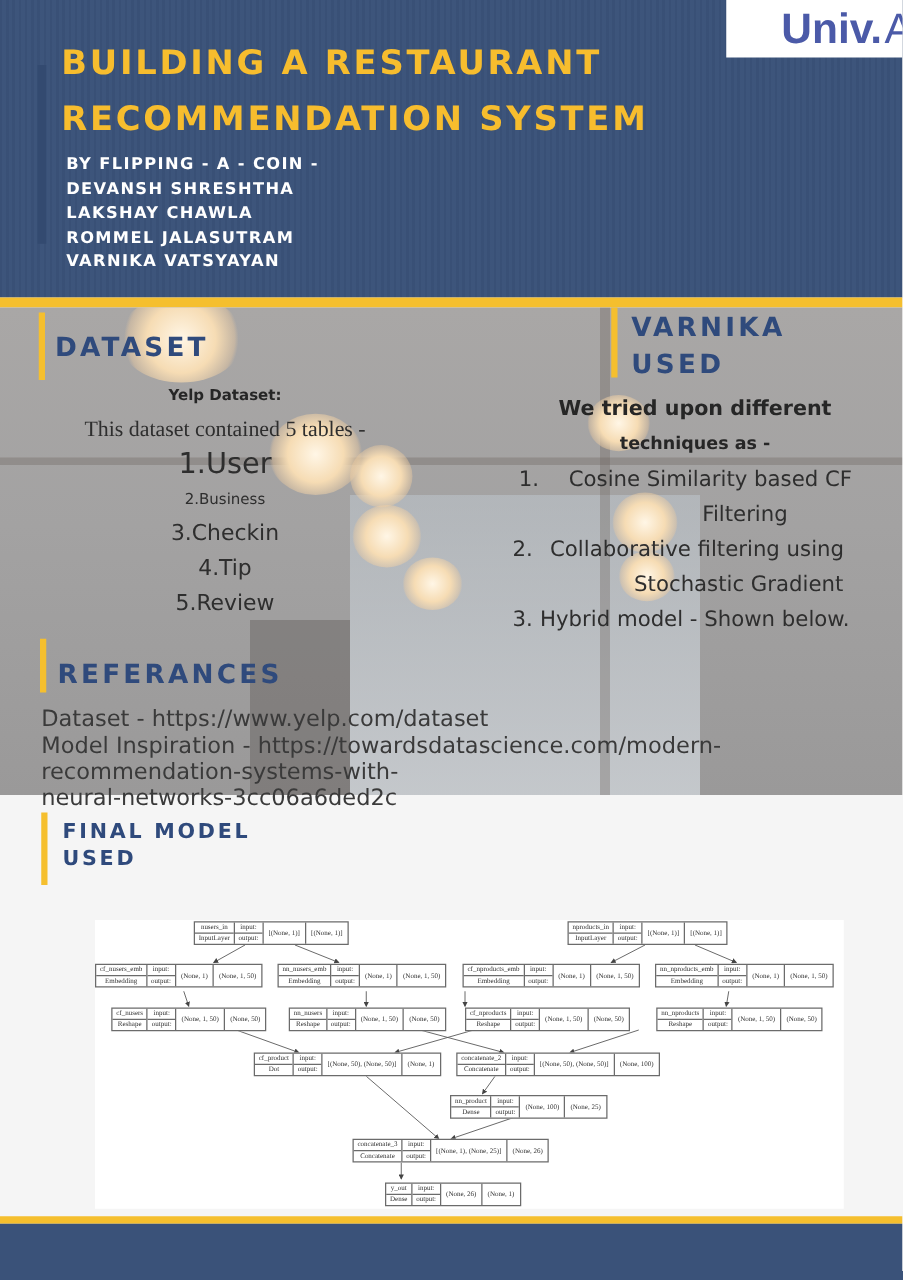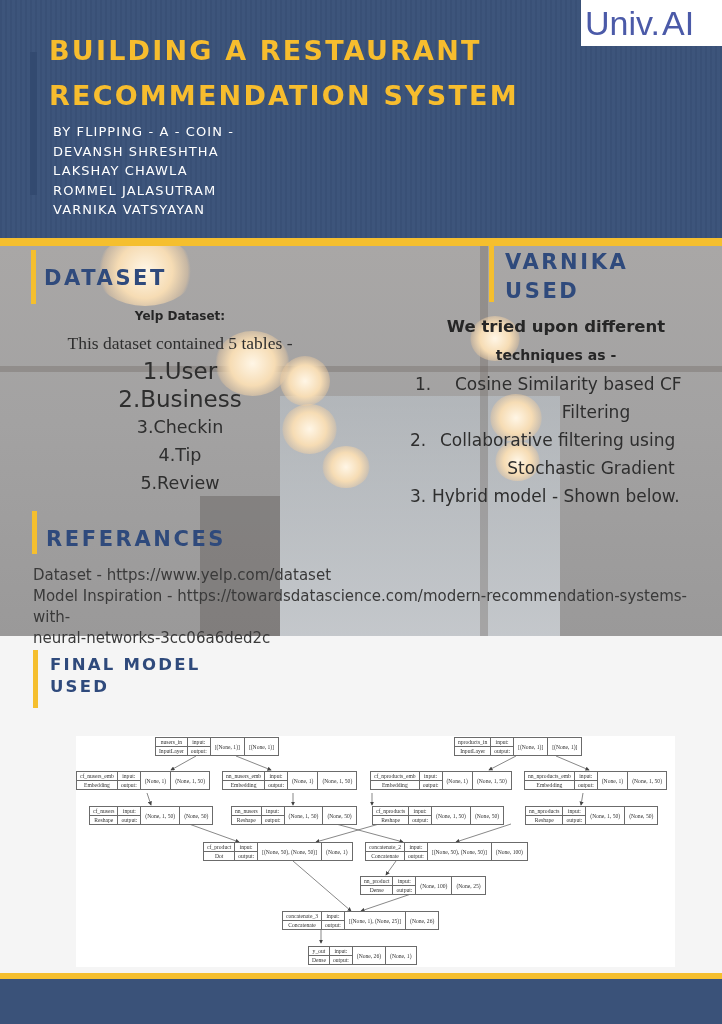--- a/index.html
+++ b/index.html
@@ -13,29 +13,29 @@
     background-image: repeating-linear-gradient(90deg, rgba(0,0,0,0.025) 0 2px, rgba(255,255,255,0.015) 2px 5px);
   }
   .header-bar { position: absolute; left: 30px; top: 52px; width: 7px; height: 143px; background: #334a70; }
   .title {
     position: absolute; left: 49px; top: 28px;
     color: #f7bd2e; font-family: "DejaVu Sans", sans-serif; font-weight: bold;
     font-size: 27px; line-height: 45px; letter-spacing: 2.2px;
   }
   .authors {
     position: absolute; left: 53px; top: 122px; color: #ffffff;
-    font-family: "DejaVu Sans", sans-serif; font-weight: normal;
+    font-family: "DejaVu Sans", sans-serif; font-weight: bold;
     font-size: 13px; line-height: 19.5px; letter-spacing: 1.1px;
   }
   .logo {
     position: absolute; left: 581px; top: 0; width: 141px; height: 46px;
     background: #ffffff; display: flex; align-items: center; padding-left: 4px;
     font-family: "Liberation Sans", sans-serif; font-size: 34px; color: #4b5aa8;
   }
-  .logo .b { font-weight: normal; }
+  .logo .b { font-weight: bold; margin-left: 40px; }
   .logo .l { font-weight: normal; margin-left: 2px; }
 
   .stripe { position: absolute; left: 0; width: 722px; height: 8px; background: #f5bf2e; }
 
   
   .photo {
     position: absolute; left: 0; top: 246px; width: 722px; height: 390px; overflow: hidden;
     background:
       radial-gradient(ellipse 110px 140px at 440px 560px, rgba(230,235,240,0.55), transparent 70%),
       linear-gradient(180deg, #a9a7a6 0%, #a3a2a2 45%, #9a9999 100%);
@@ -58,21 +58,21 @@
   .sec-head {
     position: absolute; color: #2f4a7c; font-family: "DejaVu Sans", sans-serif;
     font-weight: bold; font-size: 21px; letter-spacing: 2.6px; line-height: 29px;
   }
   .center-block { position: absolute; text-align: center; color: #2b2b2b; }
   .bold-sub { font-family: "DejaVu Sans", sans-serif; font-weight: bold; color: #262626; }
   .plain { font-family: "DejaVu Sans", sans-serif; font-weight: normal; color: #2e2e2e; }
 
   .refs {
     position: absolute; left: 33px; top: 565px; width: 680px;
-    font-family: "DejaVu Sans", sans-serif; font-size: 15px; line-height: 21px; color: #3a3a3a;
+    font-family: "DejaVu Sans", sans-serif; font-size: 18px; line-height: 21px; color: #3a3a3a;
   }
 
   
   .panel { position: absolute; left: 76px; top: 736px; width: 599px; height: 231px; background: #ffffff; }
   .node { position: absolute; display: flex; border: 1px solid #6b6b6b; background: #fff;
           font-family: "Liberation Serif", serif; font-size: 5.6px; color: #333; height: 19px; }
   .node .c { display: flex; flex-direction: column; border-right: 1px solid #6b6b6b; }
   .node .c:last-child { border-right: none; }
   .node .c span { flex: 1; display: flex; align-items: center; justify-content: center; padding: 0 3px; white-space: nowrap; }
   .node .c span + span { border-top: 1px solid #6b6b6b; }
@@ -122,21 +122,21 @@
   <div class="lamp" style="left:495px;top:195px;width:45px;height:40px;"></div>
   <div class="lamp" style="left:470px;top:70px;width:50px;height:45px;"></div>
 </div>
 
 <div class="sec-bar" style="left:31px;top:250px;height:54px;"></div>
 <div class="sec-head" style="left:44px;top:264px;">DATASET</div>
 <div class="center-block" style="left:0;top:303px;width:360px;">
   <div class="bold-sub" style="font-size:12px;line-height:26px;">Yelp Dataset:</div>
   <div class="plain" style="font-size:17.5px;line-height:28px;font-family:Liberation Serif, serif;">This dataset contained 5 tables -</div>
   <div class="plain" style="font-size:23px;line-height:28px;">1.User</div>
-  <div class="plain" style="font-size:23px;line-height:28px;">2.Business</div>
+  <div class="plain" style="font-size:12px;line-height:28px;">2.Business</div>
   <div class="plain" style="font-size:17.5px;line-height:28px;">3.Checkin</div>
   <div class="plain" style="font-size:17.5px;line-height:28px;">4.Tip</div>
   <div class="plain" style="font-size:17.5px;line-height:28px;">5.Review</div>
 </div>
 
 <div class="sec-bar" style="left:489px;top:246px;height:56px;"></div>
 <div class="sec-head" style="left:505px;top:248px;">
   <div>VARNIKA</div>
   <div>USED</div>
 </div>

